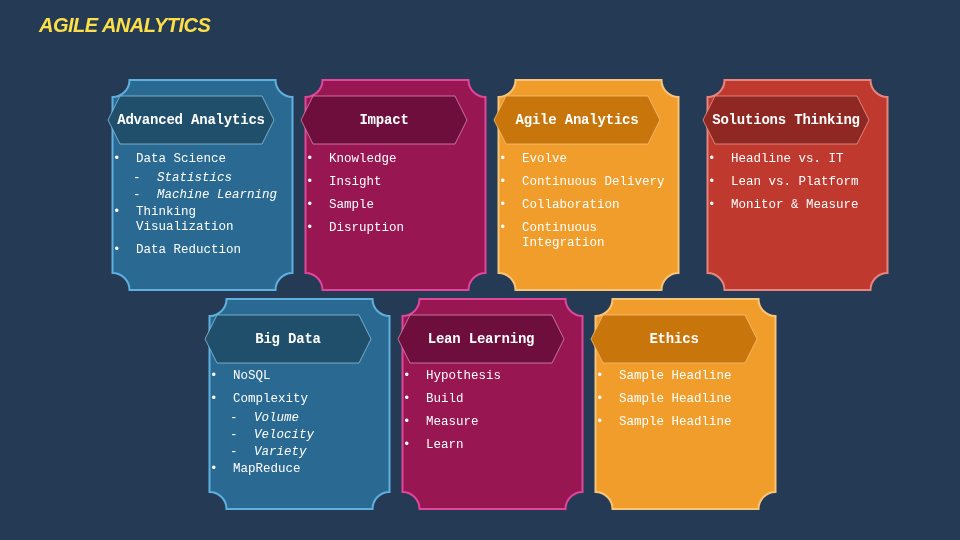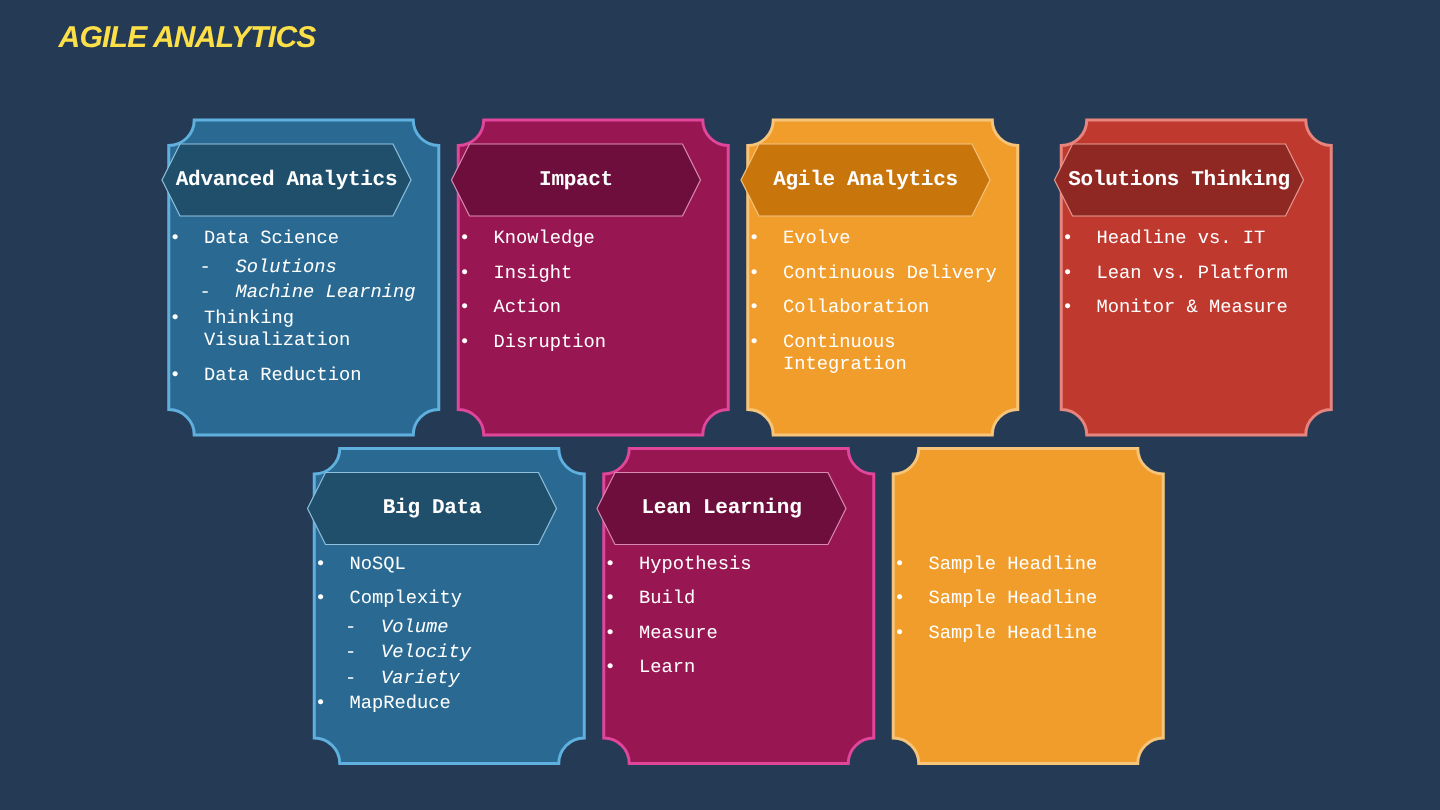--- a/index.html
+++ b/index.html
@@ -52,40 +52,40 @@
       <path d="M 17 0 L 163 0 A 17 17 0 0 0 180 17 L 180 193 A 17 17 0 0 0 163 210 L 17 210 A 17 17 0 0 0 0 193 L 0 17 A 17 17 0 0 0 17 0 Z" fill="#2a6a92" stroke="#5fb0df" stroke-width="2"></path>
     </svg>
     <div class="hex">
       <svg viewBox="0 0 166 48">
         <path d="M 12 0 L 154 0 L 166 24 L 154 48 L 12 48 L 0 24 Z" fill="#1f4f6b" stroke="#8fc0dd" stroke-width="0.8"></path>
       </svg>
       <div class="hex-label">Advanced Analytics</div>
     </div>
     <ul class="items">
       <li><span class="bullet">•</span><span>Data Science</span></li>
-      <li class="sub"><span class="bullet">-</span><span>Solutions</span></li>
+      <li class="sub"><span class="bullet">-</span><span>Statistics</span></li>
       <li class="sub"><span class="bullet">-</span><span>Machine Learning</span></li>
       <li class="after-sub"><span class="bullet">•</span><span>Thinking Visualization</span></li>
       <li><span class="bullet">•</span><span>Data Reduction</span></li>
     </ul>
   </div>
 <div class="card" style="left:294px; top:80px;">
     <svg class="shape" viewBox="0 0 180 210">
       <path d="M 17 0 L 163 0 A 17 17 0 0 0 180 17 L 180 193 A 17 17 0 0 0 163 210 L 17 210 A 17 17 0 0 0 0 193 L 0 17 A 17 17 0 0 0 17 0 Z" fill="#981652" stroke="#e0469a" stroke-width="2"></path>
     </svg>
     <div class="hex">
       <svg viewBox="0 0 166 48">
         <path d="M 12 0 L 154 0 L 166 24 L 154 48 L 12 48 L 0 24 Z" fill="#6e0e3c" stroke="#d98ab2" stroke-width="0.8"></path>
       </svg>
       <div class="hex-label">Impact</div>
     </div>
     <ul class="items">
       <li><span class="bullet">•</span><span>Knowledge</span></li>
       <li><span class="bullet">•</span><span>Insight</span></li>
-      <li><span class="bullet">•</span><span>Action</span></li>
+      <li><span class="bullet">•</span><span>Sample</span></li>
       <li><span class="bullet">•</span><span>Disruption</span></li>
     </ul>
   </div>
 <div class="card" style="left:487px; top:80px;">
     <svg class="shape" viewBox="0 0 180 210">
       <path d="M 17 0 L 163 0 A 17 17 0 0 0 180 17 L 180 193 A 17 17 0 0 0 163 210 L 17 210 A 17 17 0 0 0 0 193 L 0 17 A 17 17 0 0 0 17 0 Z" fill="#f19d2c" stroke="#f7c57a" stroke-width="2"></path>
     </svg>
     <div class="hex">
       <svg viewBox="0 0 166 48">
         <path d="M 12 0 L 154 0 L 166 24 L 154 48 L 12 48 L 0 24 Z" fill="#c8750c" stroke="#f5c27e" stroke-width="0.8"></path>
@@ -149,18 +149,24 @@
       <li><span class="bullet">•</span><span>Hypothesis</span></li>
       <li><span class="bullet">•</span><span>Build</span></li>
       <li><span class="bullet">•</span><span>Measure</span></li>
       <li><span class="bullet">•</span><span>Learn</span></li>
     </ul>
   </div>
 <div class="card" style="left:584px; top:299px;">
     <svg class="shape" viewBox="0 0 180 210">
       <path d="M 17 0 L 163 0 A 17 17 0 0 0 180 17 L 180 193 A 17 17 0 0 0 163 210 L 17 210 A 17 17 0 0 0 0 193 L 0 17 A 17 17 0 0 0 17 0 Z" fill="#f19d2c" stroke="#f7c57a" stroke-width="2"></path>
     </svg>
+    <div class="hex">
+      <svg viewBox="0 0 166 48">
+        <path d="M 12 0 L 154 0 L 166 24 L 154 48 L 12 48 L 0 24 Z" fill="#c8750c" stroke="#f5c27e" stroke-width="0.8"></path>
+      </svg>
+      <div class="hex-label">Ethics</div>
+    </div>
     <ul class="items" style="top: 70px;">
       <li><span class="bullet">•</span><span>Sample Headline</span></li>
       <li><span class="bullet">•</span><span>Sample Headline</span></li>
       <li><span class="bullet">•</span><span>Sample Headline</span></li>
     </ul>
   </div>
 
 </body></html>

